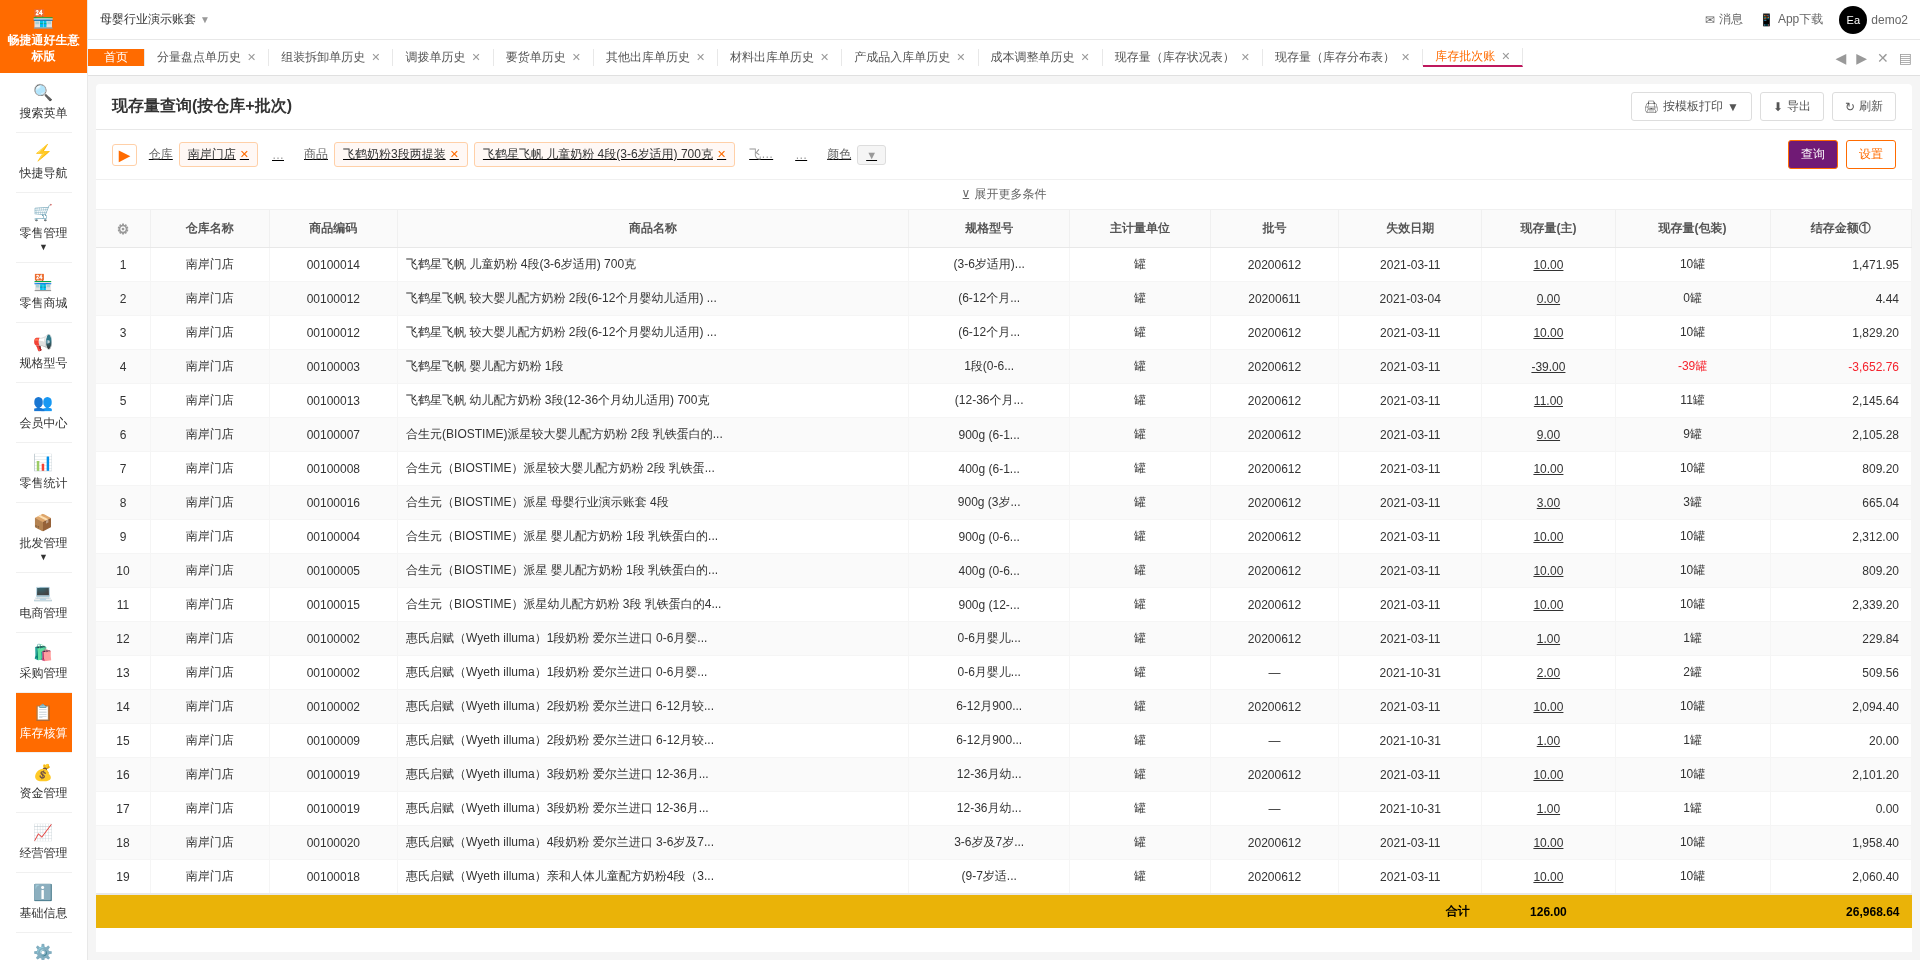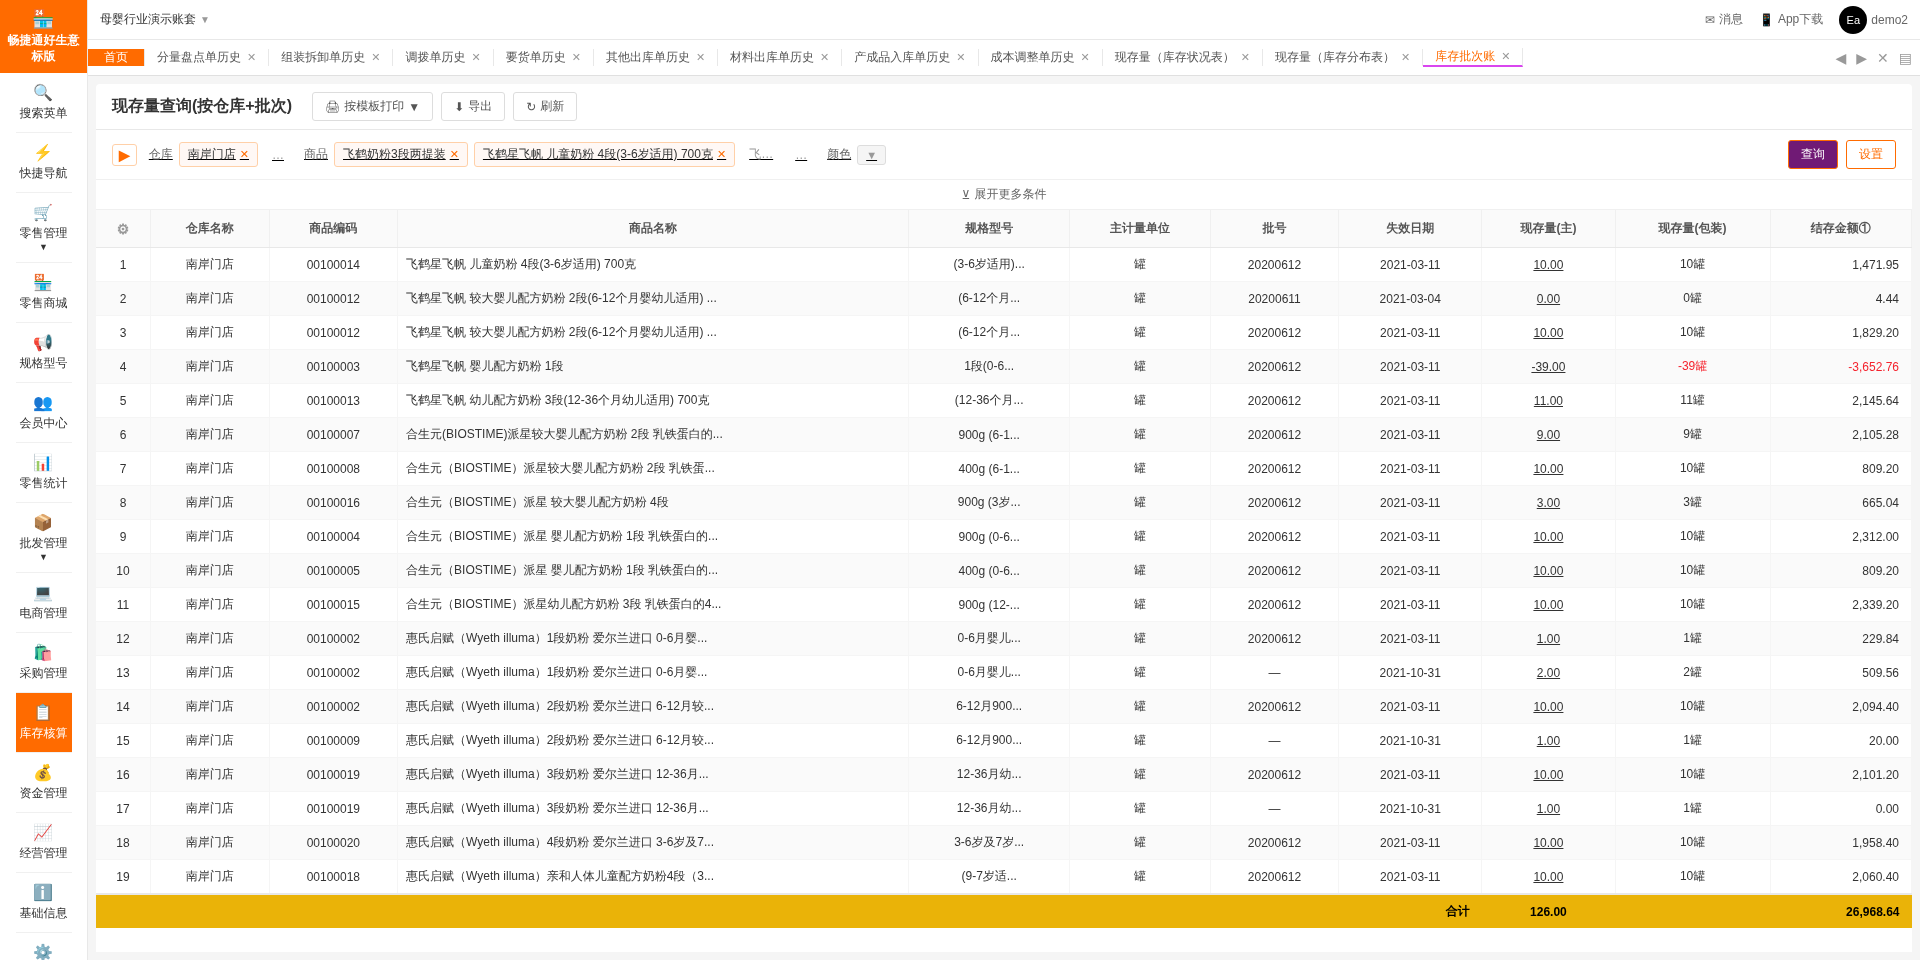--- a/index.html
+++ b/index.html
@@ -21,31 +21,31 @@
     .topbar-left { display: flex; align-items: center; gap: 8px; flex: 1; }
     .topbar-dropdown { display: flex; align-items: center; gap: 4px; font-size: 13px; color: #333; cursor: pointer; }
     .topbar-dropdown .arrow { color: #999; font-size: 10px; }
     .topbar-right { display: flex; align-items: center; gap: 16px; color: #666; font-size: 12px; }
     .topbar-right-item { display: flex; align-items: center; gap: 4px; cursor: pointer; }
     .avatar { width: 28px; height: 28px; border-radius: 50%; background: #000000; color: #fff; display: flex; align-items: center; justify-content: center; font-size: 11px; }
 
     
     .tabs { height: 36px; background: #fff; display: flex; align-items: center; border-bottom: 1px solid #e0e0e0; flex-shrink: 0; overflow: hidden; }
     .tab { height: 100%; display: flex; align-items: center; padding: 0 12px; font-size: 12px; color: #555; cursor: pointer; border-right: 1px solid #e8e8e8; white-space: nowrap; position: relative; }
-    .tab.active { color: #ff6b00; border-bottom: 2px solid #d946ef; background: #fff; }
+    .tab.active { color: #ff6b00; border-bottom: 2px solid #be185d; background: #fff; }
     .tab .close-btn { margin-left: 6px; color: #999; font-size: 11px; cursor: pointer; }
     .tab-home { background: #ff6b00; color: #fff; padding: 0 16px; font-size: 13px; }
     .tabs-arrows { display: flex; align-items: center; margin-left: auto; padding: 0 4px; gap: 2px; }
     .tabs-arrows span { cursor: pointer; font-size: 14px; color: #999; padding: 2px 4px; }
 
     
     .content { flex: 1; display: flex; flex-direction: column; overflow: hidden; background: #f5f5f5; padding: 8px; }
 
     
-    .page-header { background: #fff; padding: 8px 16px; border-radius: 4px 4px 0 0; display: flex; align-items: center; border-bottom: 1px solid #e8e8e8; flex-shrink: 0; gap: 20px; }
+    .page-header { background: #fff; padding: 8px 16px; border-radius: 4px 4px 0 0; display: flex; align-items: center; justify-content: space-between; border-bottom: 1px solid #e8e8e8; flex-shrink: 0; gap: 20px; }
     .page-title { font-size: 16px; font-weight: bold; color: #333; }
     .page-actions { display: flex; align-items: center; gap: 8px; }
     .btn { padding: 5px 12px; border-radius: 3px; cursor: pointer; font-size: 12px; border: 1px solid #ddd; background: #fff; color: #555; display: flex; align-items: center; gap: 4px; }
     .btn-primary { background: #701a75; color: #fff; border-color: #ff6b00; }
     .btn-outline { border: 1px solid #ff6b00; color: #ff6b00; background: #fff; }
 
     
     .filter-bar { background: #fff; padding: 10px 16px; border-bottom: 1px solid #f0f0f0; display: flex; align-items: center; gap: 12px; flex-wrap: wrap; flex-shrink: 0; }
     .filter-item { display: flex; align-items: center; gap: 6px; text-decoration: underline; }
     .filter-label { color: #666; white-space: nowrap; }
@@ -425,21 +425,21 @@
               <td>20200612</td>
               <td>2021-03-11</td>
               <td><span class="underline-link ">10.00</span></td>
               <td class="">10罐</td>
               <td style="text-align:right;padding-right:12px;" class="">809.20</td>
             </tr>
             <tr class="even">
               <td>8</td>
               <td>南岸门店</td>
               <td>00100016</td>
-              <td class="text-left" style="max-width:280px;overflow:hidden;text-overflow:ellipsis;">合生元（BIOSTIME）派星 较大婴儿配方奶粉 4段</td>
+              <td class="text-left" style="max-width:280px;overflow:hidden;text-overflow:ellipsis;">合生元（BIOSTIME）派星 母婴行业演示账套 4段</td>
               <td>900g (3岁...</td>
               <td>罐</td>
               <td>20200612</td>
               <td>2021-03-11</td>
               <td><span class="underline-link ">3.00</span></td>
               <td class="">3罐</td>
               <td style="text-align:right;padding-right:12px;" class="">665.04</td>
             </tr>
             <tr class="">
               <td>9</td>

